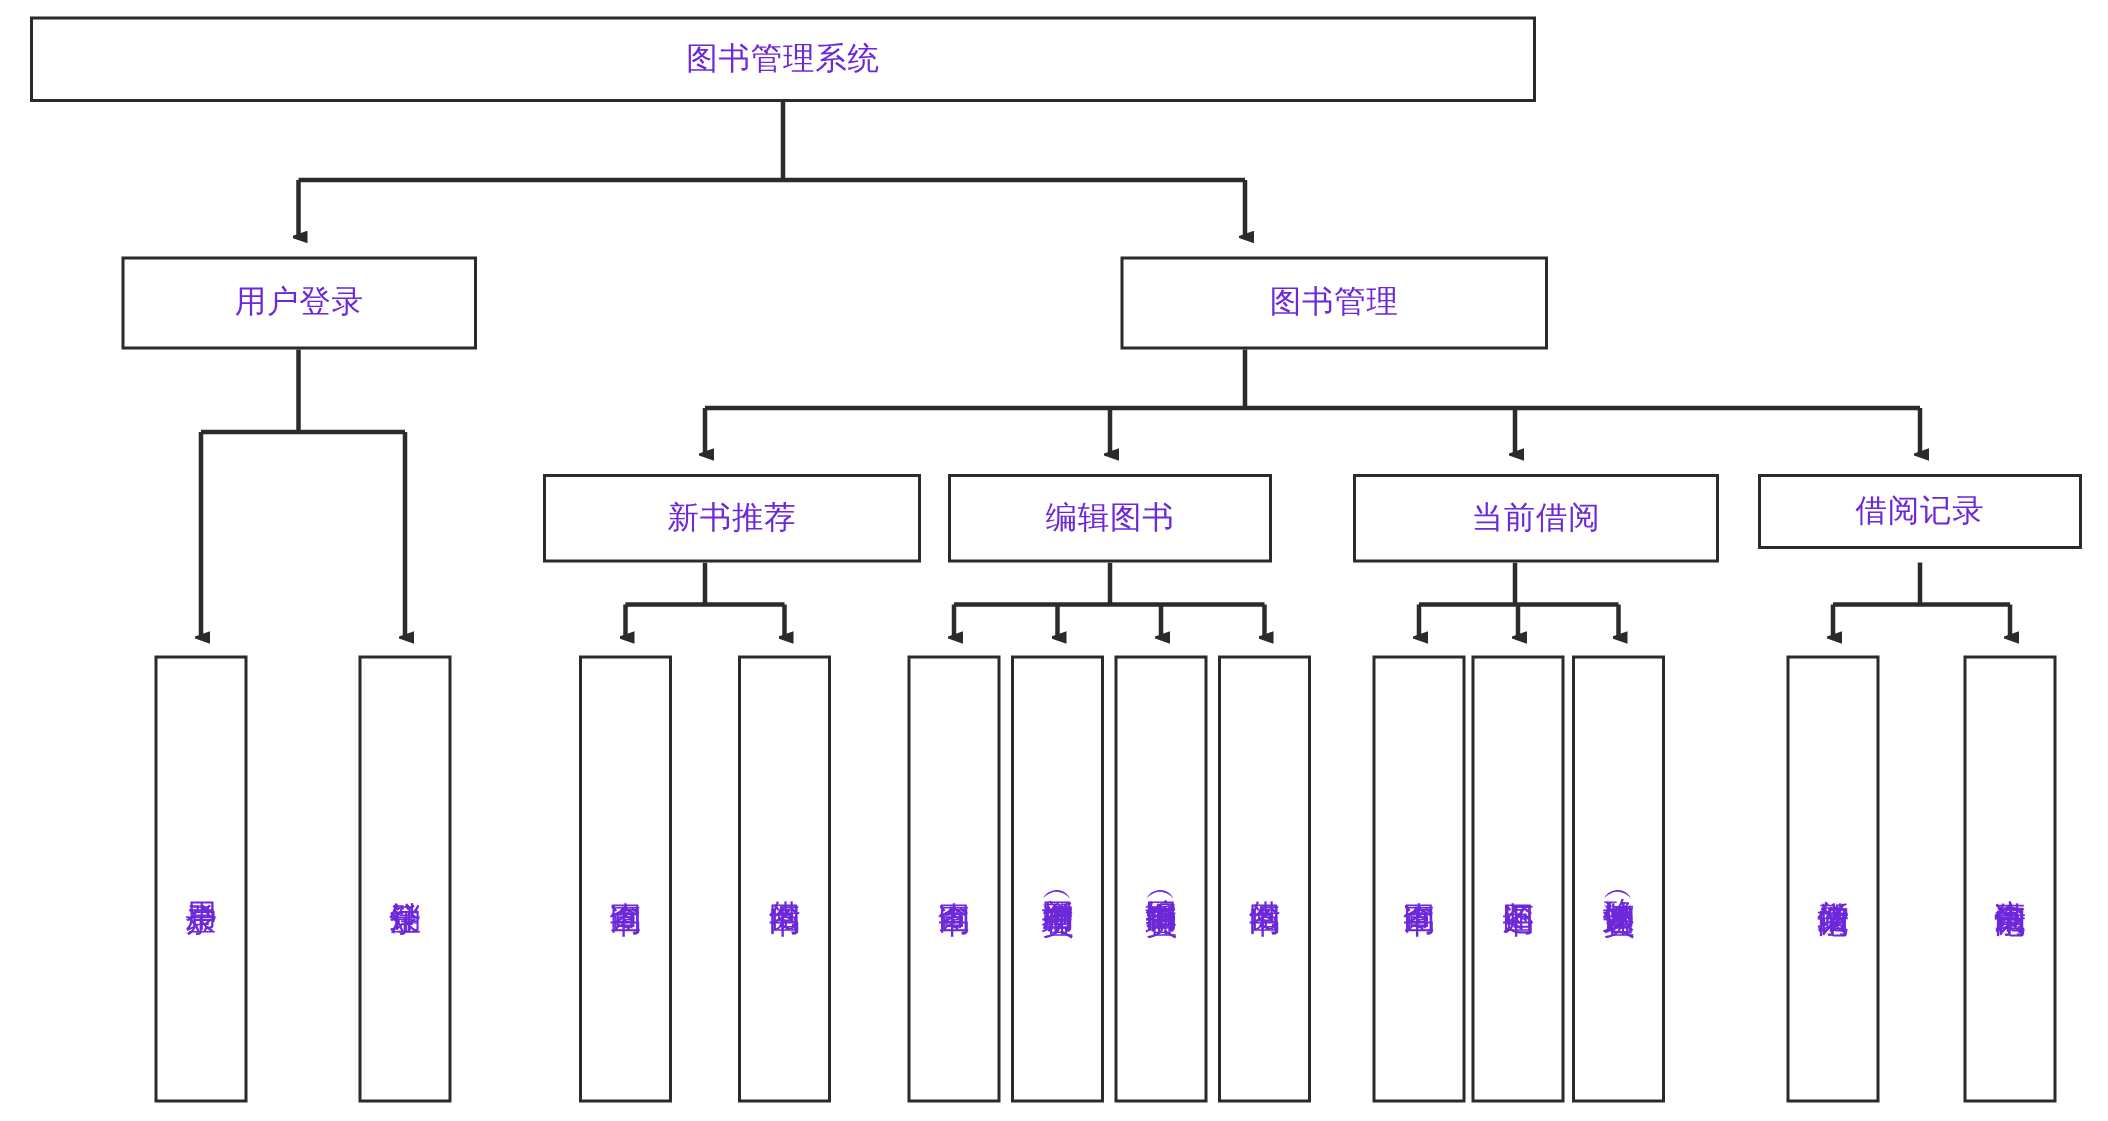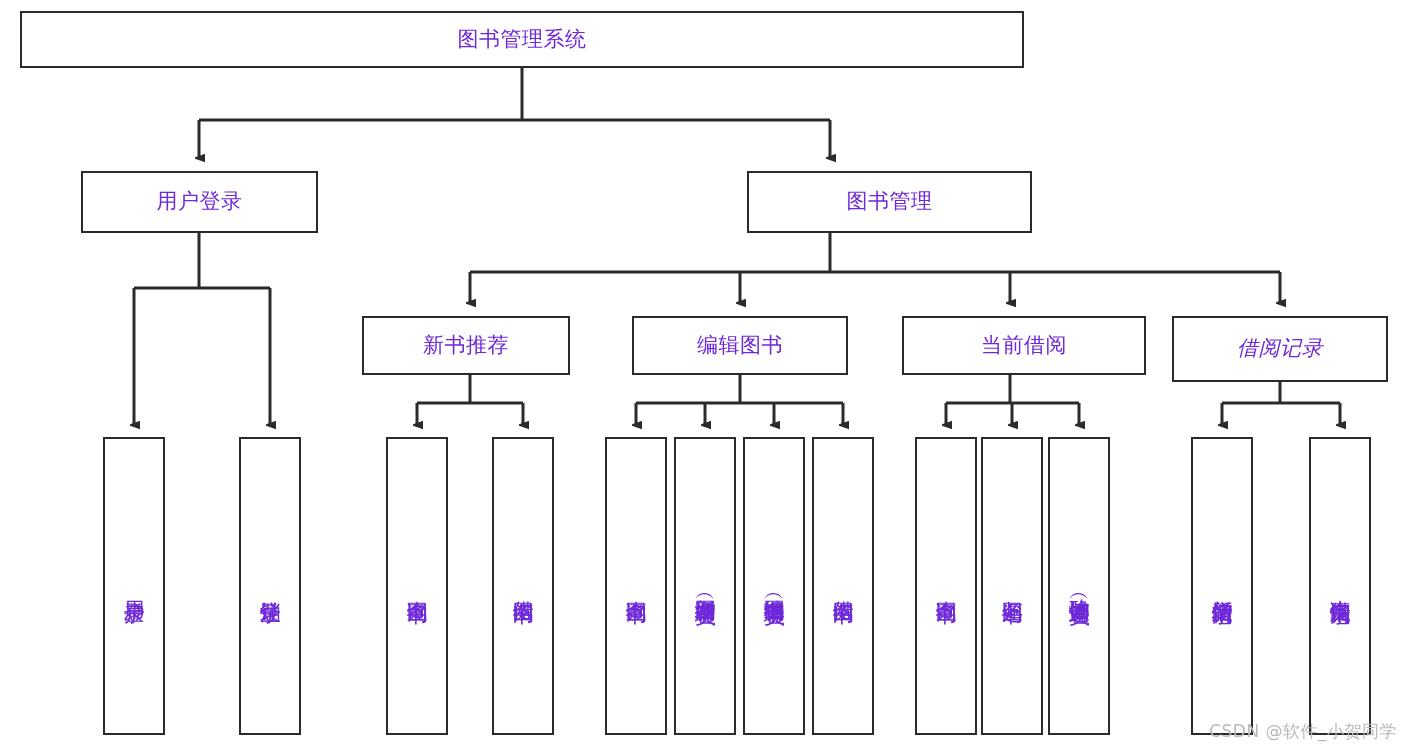--- a/index.html
+++ b/index.html
@@ -133,30 +133,30 @@
       <span>图书管理系统</span>
     </div>
 
     <div class="node node-h" style="left:81px; top:171px; width:237px; height:62px;">
       <span>用户登录</span>
     </div>
     <div class="node node-h" style="left:711px; top:171px; width:285px; height:62px;margin-left:36px;">
       <span>图书管理</span>
     </div>
 
-    <div class="node node-h" style="left:362px; top:316px; width:208px; height:59px;align-items:center;">
+    <div class="node node-h" style="left:362px; top:316px; width:252px; height:59px;align-items:center;">
       <span>新书推荐</span>
     </div>
     <div class="node node-h" style="left:632px; top:316px; width:216px; height:59px;">
       <span>编辑图书</span>
     </div>
     <div class="node node-h" style="left:902px; top:316px; width:244px; height:59px;">
       <span>当前借阅</span>
     </div>
-    <div class="node node-h" style="left:1172px; top:316px; width:216px; height:66px;font-style:italic;">
+    <div class="node node-h" style="left:1172px; top:316px; width:216px; height:50px;">
       <span>借阅记录</span>
     </div>
 
     <div class="node node-v" style="left:103px; top:437px; width:62px; height:298px;">
       <span class="vtext">用户登录</span>
     </div>
     <div class="node node-v" style="left:239px; top:437px; width:62px; height:298px;">
       <span class="vtext">注销登录</span>
     </div>
 
@@ -192,15 +192,14 @@
 
     <div class="node node-v" style="left:1191px; top:437px; width:62px; height:298px;">
       <span class="vtext">新增借阅记录</span>
     </div>
     <div class="node node-v" style="left:1309px; top:437px; width:62px; height:298px;">
       <span class="vtext">查询借阅记录</span>
     </div>
 
   </div>
 
-  <div class="watermark">CSDN @软件_小贺同学</div>
 
 </div>
 
 </body></html>

